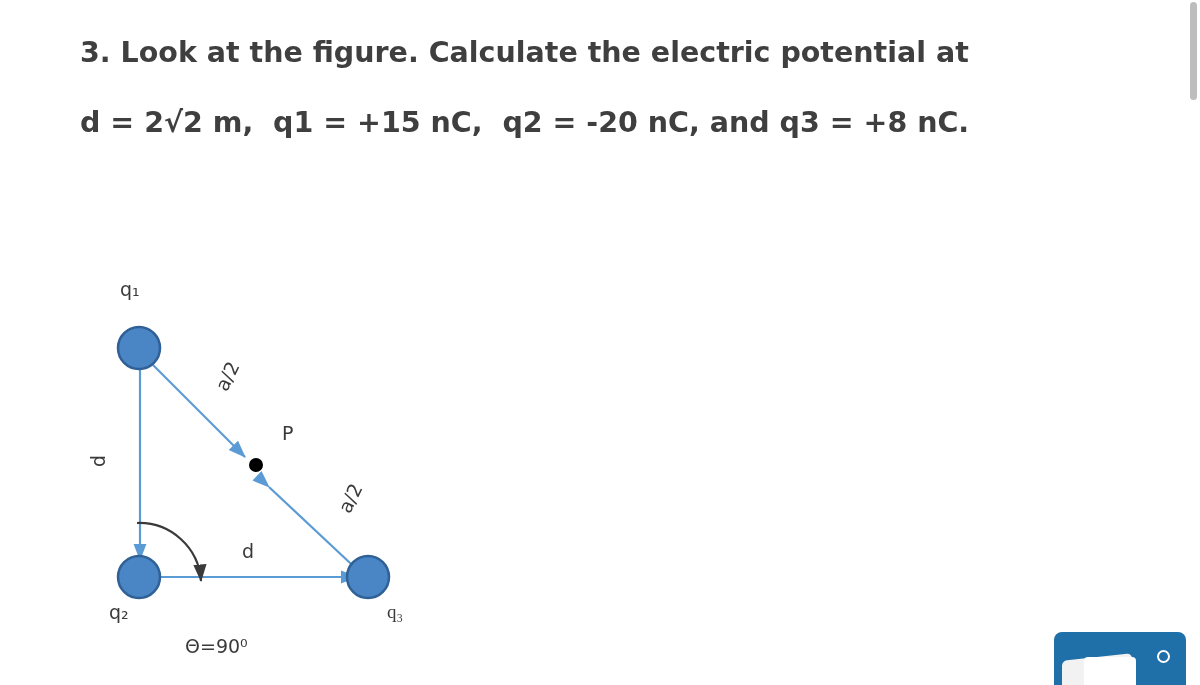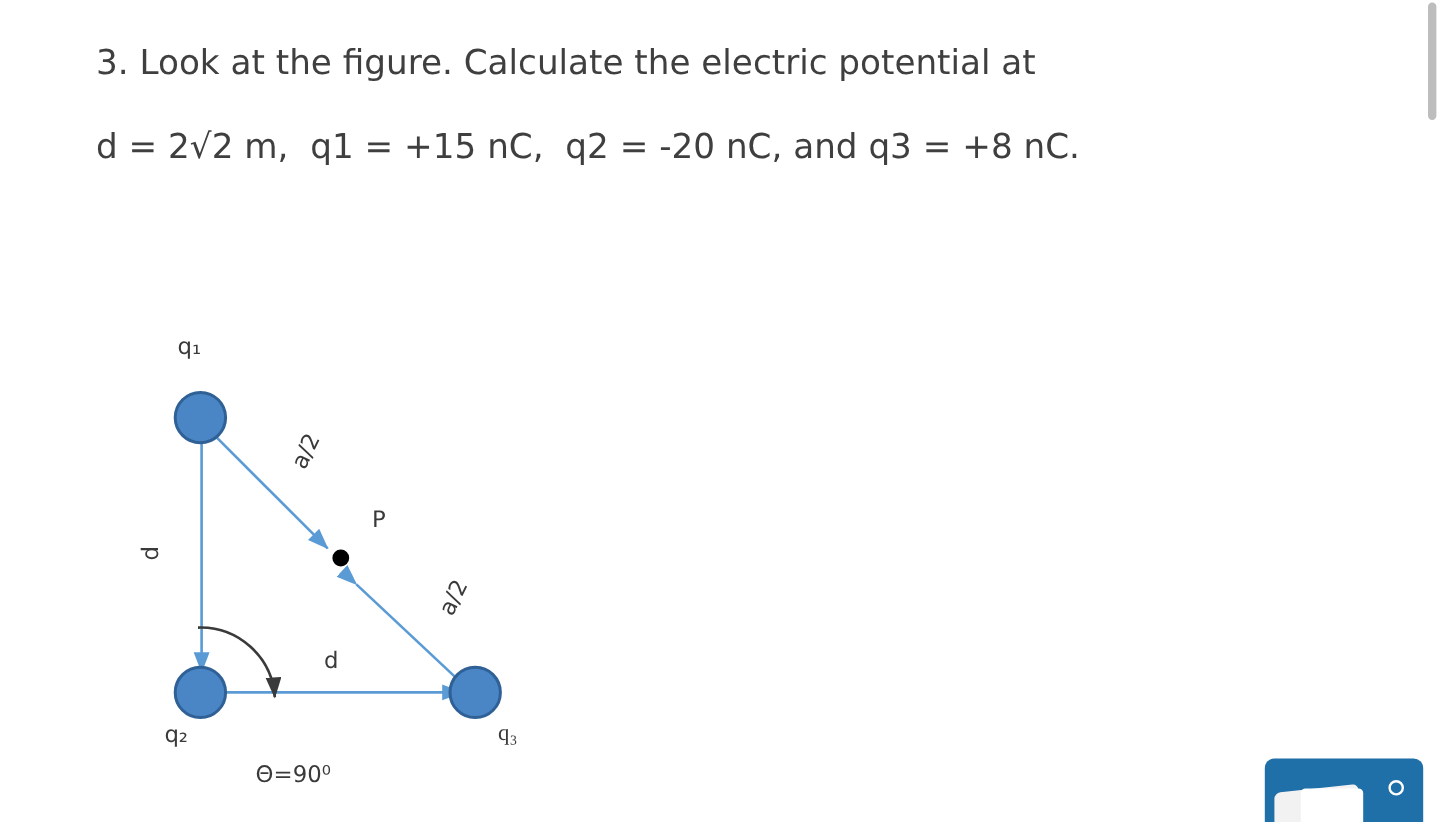--- a/index.html
+++ b/index.html
@@ -21,28 +21,28 @@
     position: absolute;
     left: 80px;
     top: 18px;
     width: 1010px;
   }
   #question p {
     margin: 0 0 0 0;
     font-size: 28.5px;
     line-height: 70px;
     color: #3f3f3f;
-    font-weight: 400;
+    font-weight: 700;
     white-space: pre-wrap;
   }
 
   
   #figure {
     position: absolute;
-    left: 85px;
+    left: 57px;
     top: 265px;
     width: 470px;
     height: 410px;
   }
   #figure svg { display: block; }
 
   .fig-label {
     position: absolute;
     font-family: "DejaVu Sans", sans-serif;
     color: #3a3a3a;

